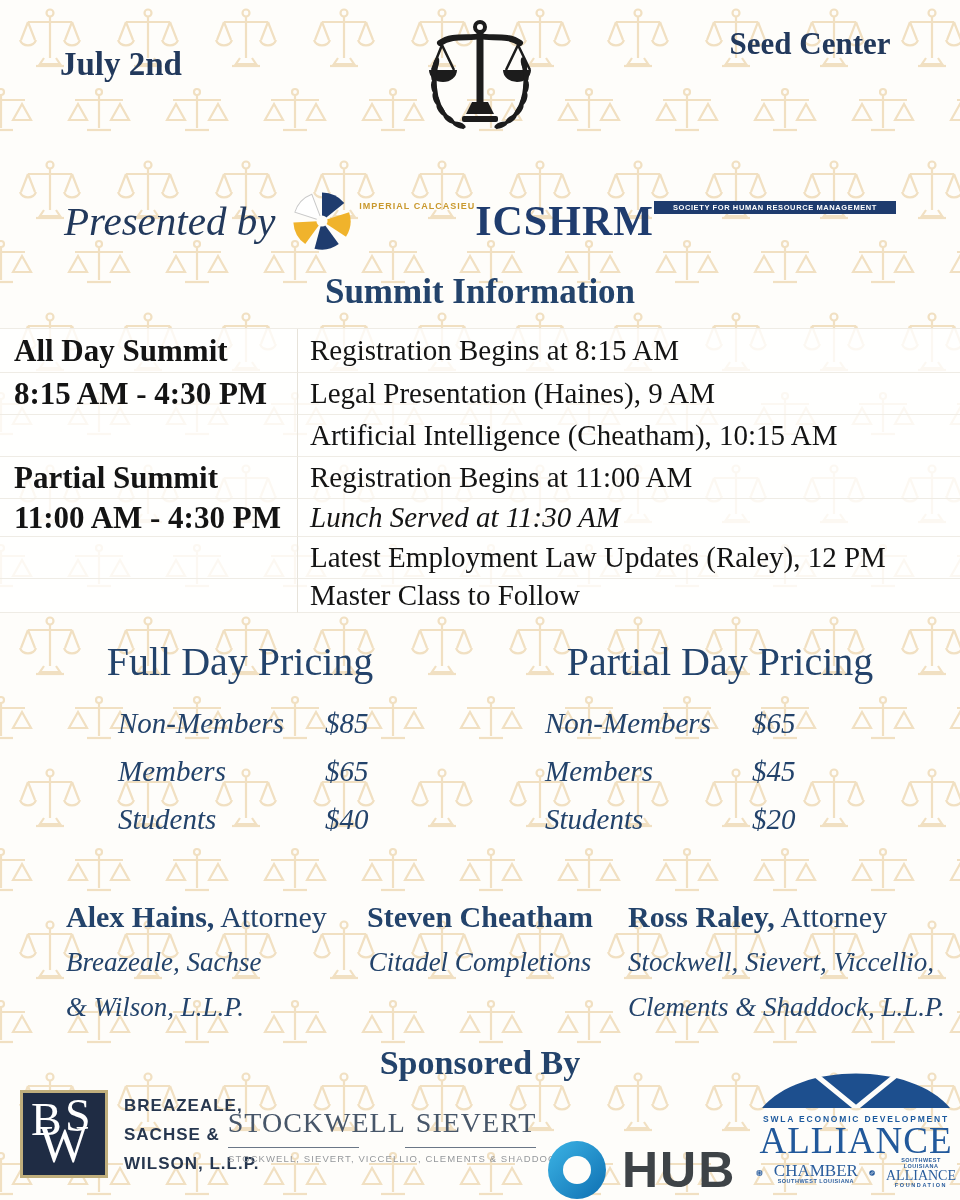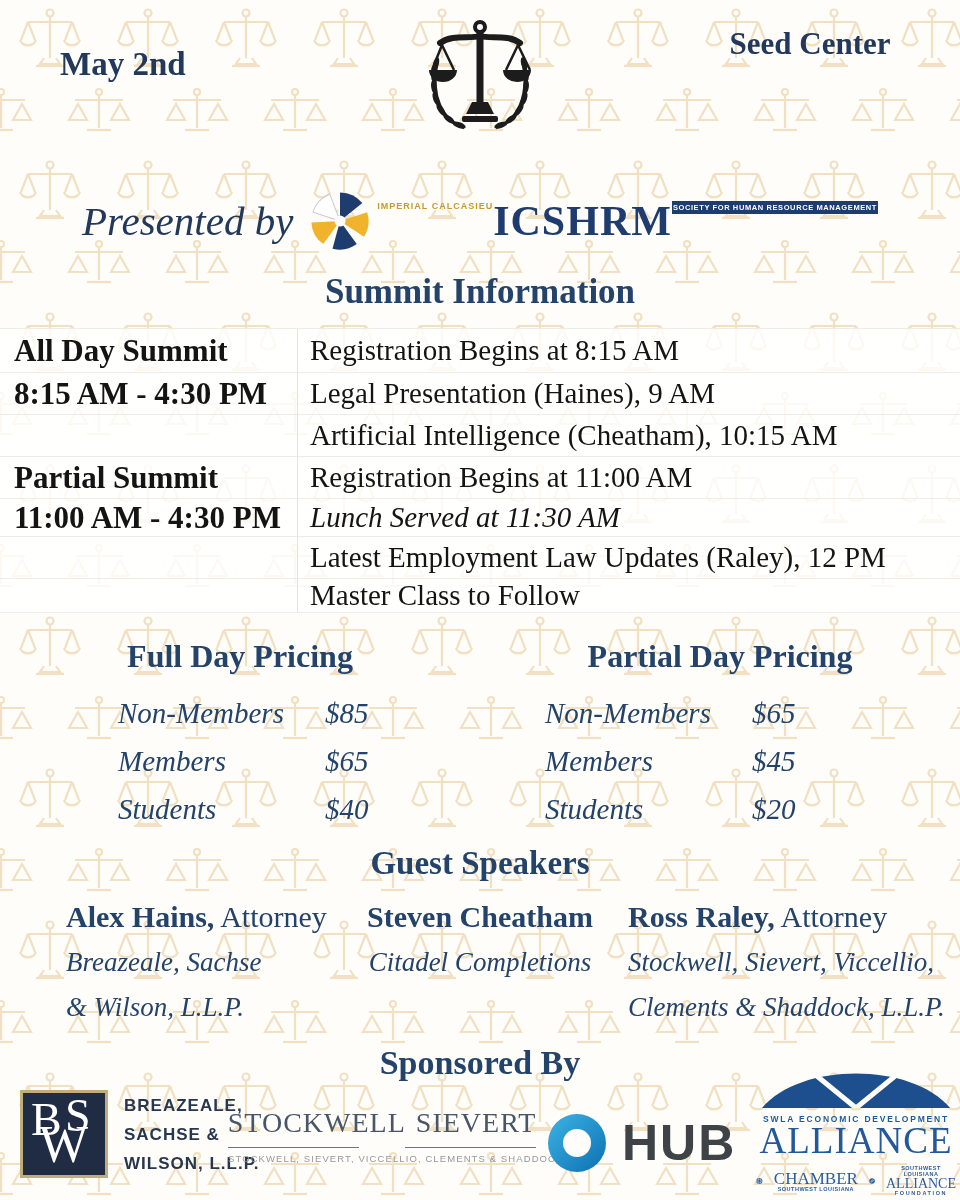--- a/index.html
+++ b/index.html
@@ -17,35 +17,35 @@
   .venue{ left:700px; top:26px; width:220px; text-align:center; font-size:31px; font-weight:bold; color:#22395c; }
   .venue div{ line-height:36px; }
   .venue div + div{ margin-top:22px; }
   .title{ left:0; top:120px; width:960px; text-align:center; font-size:57px; font-weight:bold; letter-spacing:1px; color:#22395c; }
   .presented-row{ left:0; top:190px; width:960px; display:flex; justify-content:center; align-items:center; gap:16px; }
   .presented{ font-style:italic; font-size:41px; color:#22395c; }
   .icshrm{ display:flex; align-items:center; gap:6px; }
   .ic-text{ display:flex; flex-direction:row; align-items:flex-start; }
   .ic-top{ font-family:"Liberation Sans",sans-serif; font-size:9px; font-weight:bold; letter-spacing:1px; color:#c9992e; }
   .ic-name{ font-size:42px; font-weight:bold; line-height:40px; color:#1f3c6e; letter-spacing:1px; }
-  .ic-tag{ font-family:"Liberation Sans",sans-serif; font-size:7.5px; font-weight:bold; letter-spacing:.6px; color:#fff; background:#1f3c6e; padding:2px 1px; }
+  .ic-tag{ font-family:"Liberation Sans",sans-serif; font-size:7.5px; font-weight:bold; letter-spacing:.6px; color:#fff; background:#1f3c6e; padding:2px 19px; }
 
   
   .info-heading{ left:0; top:272px; width:960px; text-align:center; font-size:35px; font-weight:bold; color:#23436b; }
   .info-table{ left:0; top:328px; width:960px; display:grid; grid-template-columns:298px 662px; grid-template-rows:44px 42px 42px 42px 38px 42px 34px; border-top:1px solid #efece5; }
   .cell{ background:rgba(255,255,255,.78); border-bottom:1px solid #efece5; display:flex; align-items:center; color:#141414; }
   .cell.left{ border-right:1px solid #e7e3da; padding-left:14px; font-weight:bold; font-size:31px; }
   .cell.right{ padding-left:12px; font-size:29px; }
   .cell.right.it{ font-style:italic; }
 
   
   .price-block{ width:480px; top:638px; }
   .price-block.full{ left:0; }
   .price-block.partial{ left:480px; }
-  .price-heading{ text-align:center; font-size:32px; font-weight:bold; color:#23436b; }
+  .price-heading{ text-align:center; font-size:40px; font-weight:normal; color:#23436b; }
   .price-rows{ position:relative; margin-top:14px; }
   .price-row{ position:relative; height:48px; }
   .price-row .lbl, .price-row .amt{ position:absolute; top:0; font-style:italic; font-size:29px; color:#23436b; line-height:48px; }
   .full .lbl{ left:118px; } .full .amt{ left:325px; }
   .partial .lbl{ left:65px; } .partial .amt{ left:272px; }
 
   
   .speakers-heading{ left:0; top:845px; width:960px; text-align:center; font-size:33px; font-weight:bold; color:#23436b; }
   .speaker{ top:900px; color:#23436b; }
   .speaker .name-line{ font-size:30px; height:40px; white-space:nowrap; }
@@ -65,28 +65,28 @@
   .bsw-w{ left:16px; top:22px; font-size:52px; }
   .bsw-text{ margin-left:16px; font-family:"Liberation Sans",sans-serif; font-weight:bold; font-size:17px; letter-spacing:1px; color:#27374f; }
   .bsw-text div{ line-height:29px; }
   .stockwell{ left:228px; top:1100px; width:308px; text-align:center; color:#475669; }
   .sw-main{ display:flex; align-items:center; justify-content:center; gap:5px; }
   .sw-word{ font-size:28px; letter-spacing:1px; }
   .sw-rules{ display:flex; align-items:center; margin-top:1px; }
   .sw-rules .rule{ flex:1; border-top:1.5px solid #6a7686; }
   .sw-rules .gap{ width:46px; }
   .sw-sub{ margin-top:5px; font-family:"Liberation Sans",sans-serif; font-size:9.5px; letter-spacing:1.1px; color:#95989c; white-space:nowrap; }
-  .hub{ left:548px; top:1114px; display:flex; align-items:center; }
+  .hub{ left:548px; top:1141px; display:flex; align-items:center; }
   .hub-ring{ position:relative; width:58px; height:58px; border-radius:50%; background:linear-gradient(135deg,#3cb4e5,#0e6fb2); }
   .hub-ring::after{ content:""; position:absolute; left:15px; top:15px; width:28px; height:28px; border-radius:50%; background:#fefdfa; }
   .hub-name{ margin-left:16px; font-family:"Liberation Sans",sans-serif; font-weight:bold; font-size:50px; letter-spacing:2px; color:#3e4347; line-height:58px; }
   .alliance{ left:756px; top:1060px; width:200px; text-align:center; color:#1d4f8e; }
   .al-top{ font-family:"Liberation Sans",sans-serif; font-size:8.5px; font-weight:bold; letter-spacing:1.8px; color:#1d5a9e; margin-top:2px; }
   .al-name{ font-size:37px; line-height:34px; color:#22599b; letter-spacing:1px; }
-  .al-badges{ display:flex; justify-content:center; align-items:center; gap:11px; margin-top:8px; }
+  .al-badges{ display:flex; justify-content:center; align-items:center; gap:11px; margin-top:0; }
   .al-col{ display:flex; flex-direction:column; line-height:1; }
   .al-chamber{ font-size:17px; color:#2a5d9d; }
   .al-tiny{ font-family:"Liberation Sans",sans-serif; font-size:5.5px; font-weight:bold; letter-spacing:.5px; color:#2a5d9d; }
   .al-tiny.sp{ letter-spacing:1.6px; }
   .al-f-name{ font-size:14px; color:#2a5d9d; }
 </style>
 </head>
 <body>
 
 <div class="poster">
@@ -116,21 +116,21 @@
         <use href="#scaleA" x="20" y="8"></use>
         <use href="#scaleA" x="118" y="8"></use>
         <use href="#scaleB" x="-29" y="88"></use>
         <use href="#scaleB" x="69" y="88"></use>
         <use href="#scaleB" x="167" y="88"></use>
       </pattern>
     </defs>
     <rect x="0" y="0" width="960" height="1200" fill="url(#scalesPat)"></rect>
   </svg>
 
-  <div class="layer date">May 2nd</div>
+  <div class="layer date">July 2nd</div>
 
   <svg class="layer scales-logo" width="104" height="114" viewBox="0 0 104 114">
     <g fill="#1c1c1c" stroke="#1c1c1c">
       <circle cx="52" cy="9" r="5" fill="none" stroke-width="4"></circle>
       <path d="M12,25 C24,16 42,21 52,18 C62,21 80,16 92,25" fill="none" stroke-width="6" stroke-linecap="round"></path>
       <rect x="48.5" y="14" width="7" height="72" stroke="none"></rect>
       <path d="M14,27 L4,52 M14,27 L26,52" fill="none" stroke-width="2.5"></path>
       <path d="M1,52 a14,12 0 0 0 28,0 Z" stroke="none"></path>
       <path d="M90,27 L78,52 M90,27 L102,52" fill="none" stroke-width="2.5"></path>
       <path d="M75,52 a14,12 0 0 0 28,0 Z" stroke="none"></path>
@@ -233,21 +233,20 @@
         <span class="lbl">Members</span>
         <span class="amt">$45</span>
       </div>
       <div class="price-row">
         <span class="lbl">Students</span>
         <span class="amt">$20</span>
       </div>
     </div>
   </div>
 
-  <div class="layer speakers-heading">Guest Speakers</div>
 
   <div class="layer speaker sp1">
     <div class="name-line">
       <span class="name">Alex Hains,</span><span> Attorney</span>
     </div>
     <div class="firm">Breazeale, Sachse</div>
     <div class="firm">&amp; Wilson, L.L.P.</div>
   </div>
 
   <div class="layer speaker sp2">

